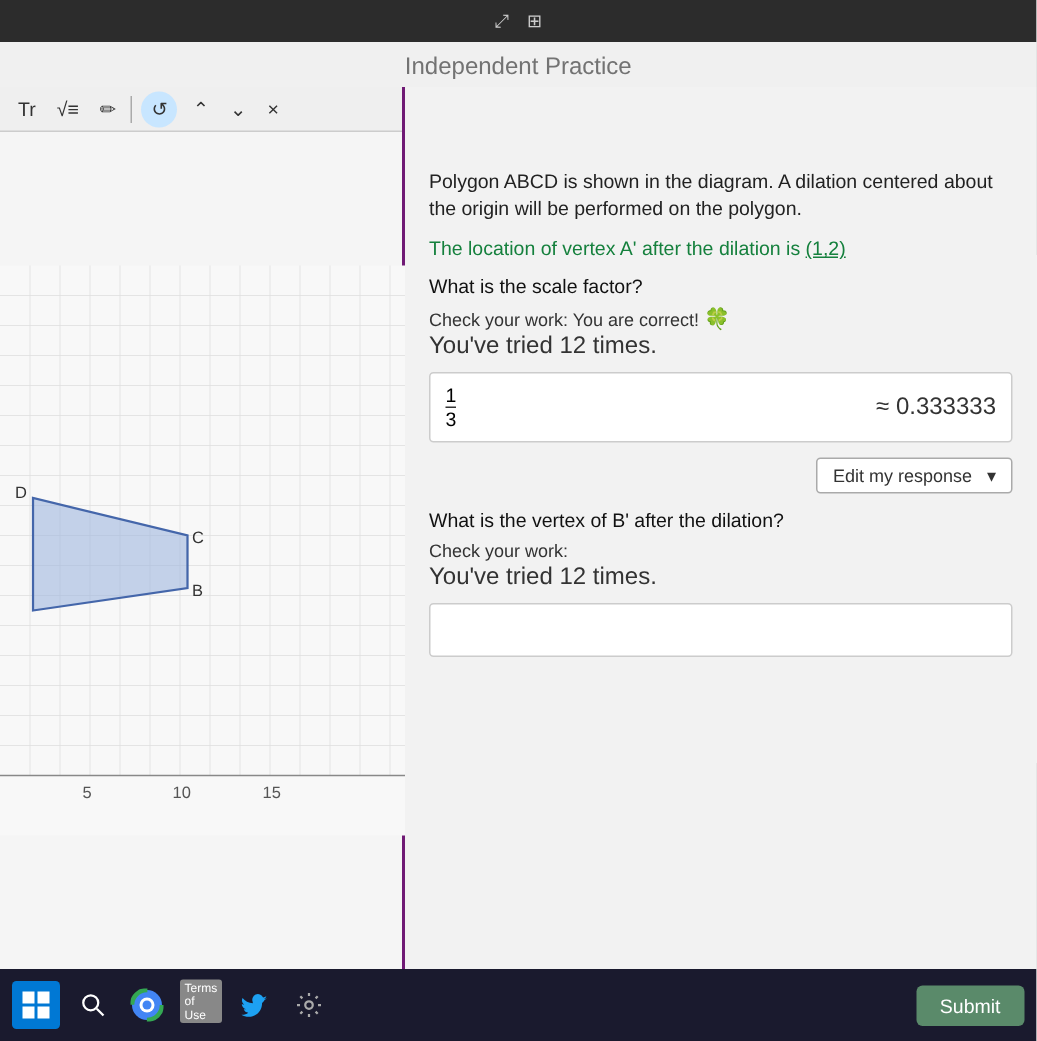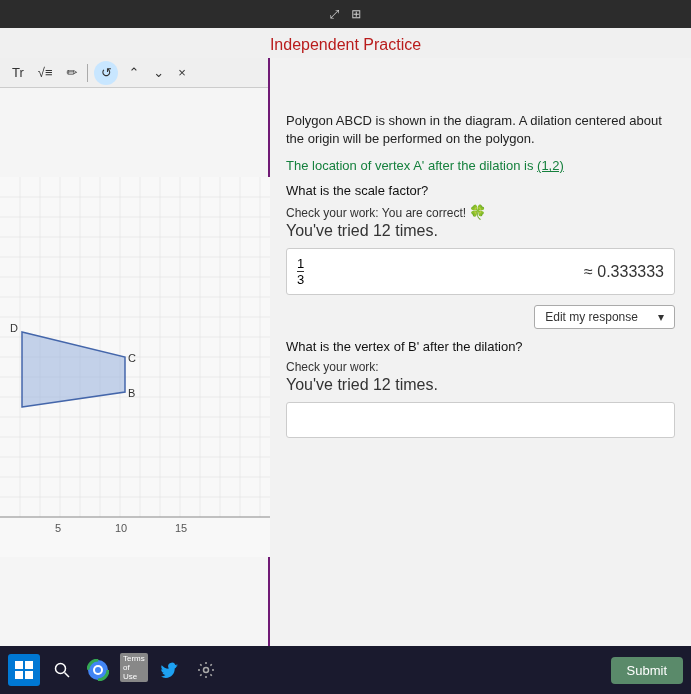--- a/index.html
+++ b/index.html
@@ -30,21 +30,21 @@
       height: calc(694px - 28px - 48px);
     }
 
     
     .page-title-bar {
       background: #f0f0f0;
       text-align: center;
       padding: 8px 12px 4px;
       font-size: 16px;
       font-weight: normal;
-      color: #b91c1c;
+      color: #737373;
     }
 
     
     .content-row {
       display: flex;
       flex: 1;
       background: #e8e8e8;
     }
 
     
@@ -183,21 +183,21 @@
     .edit-response-btn {
       background: #fff;
       border: 1px solid #aaa;
       border-radius: 3px;
       padding: 4px 10px;
       font-size: 12px;
       cursor: pointer;
       color: #333;
       display: flex;
       align-items: center;
-      gap: 20px;
+      gap: 10px;
     }
 
     .edit-response-row {
       display: flex;
       justify-content: flex-end;
       margin-bottom: 10px;
     }
 
     
     .second-question {

